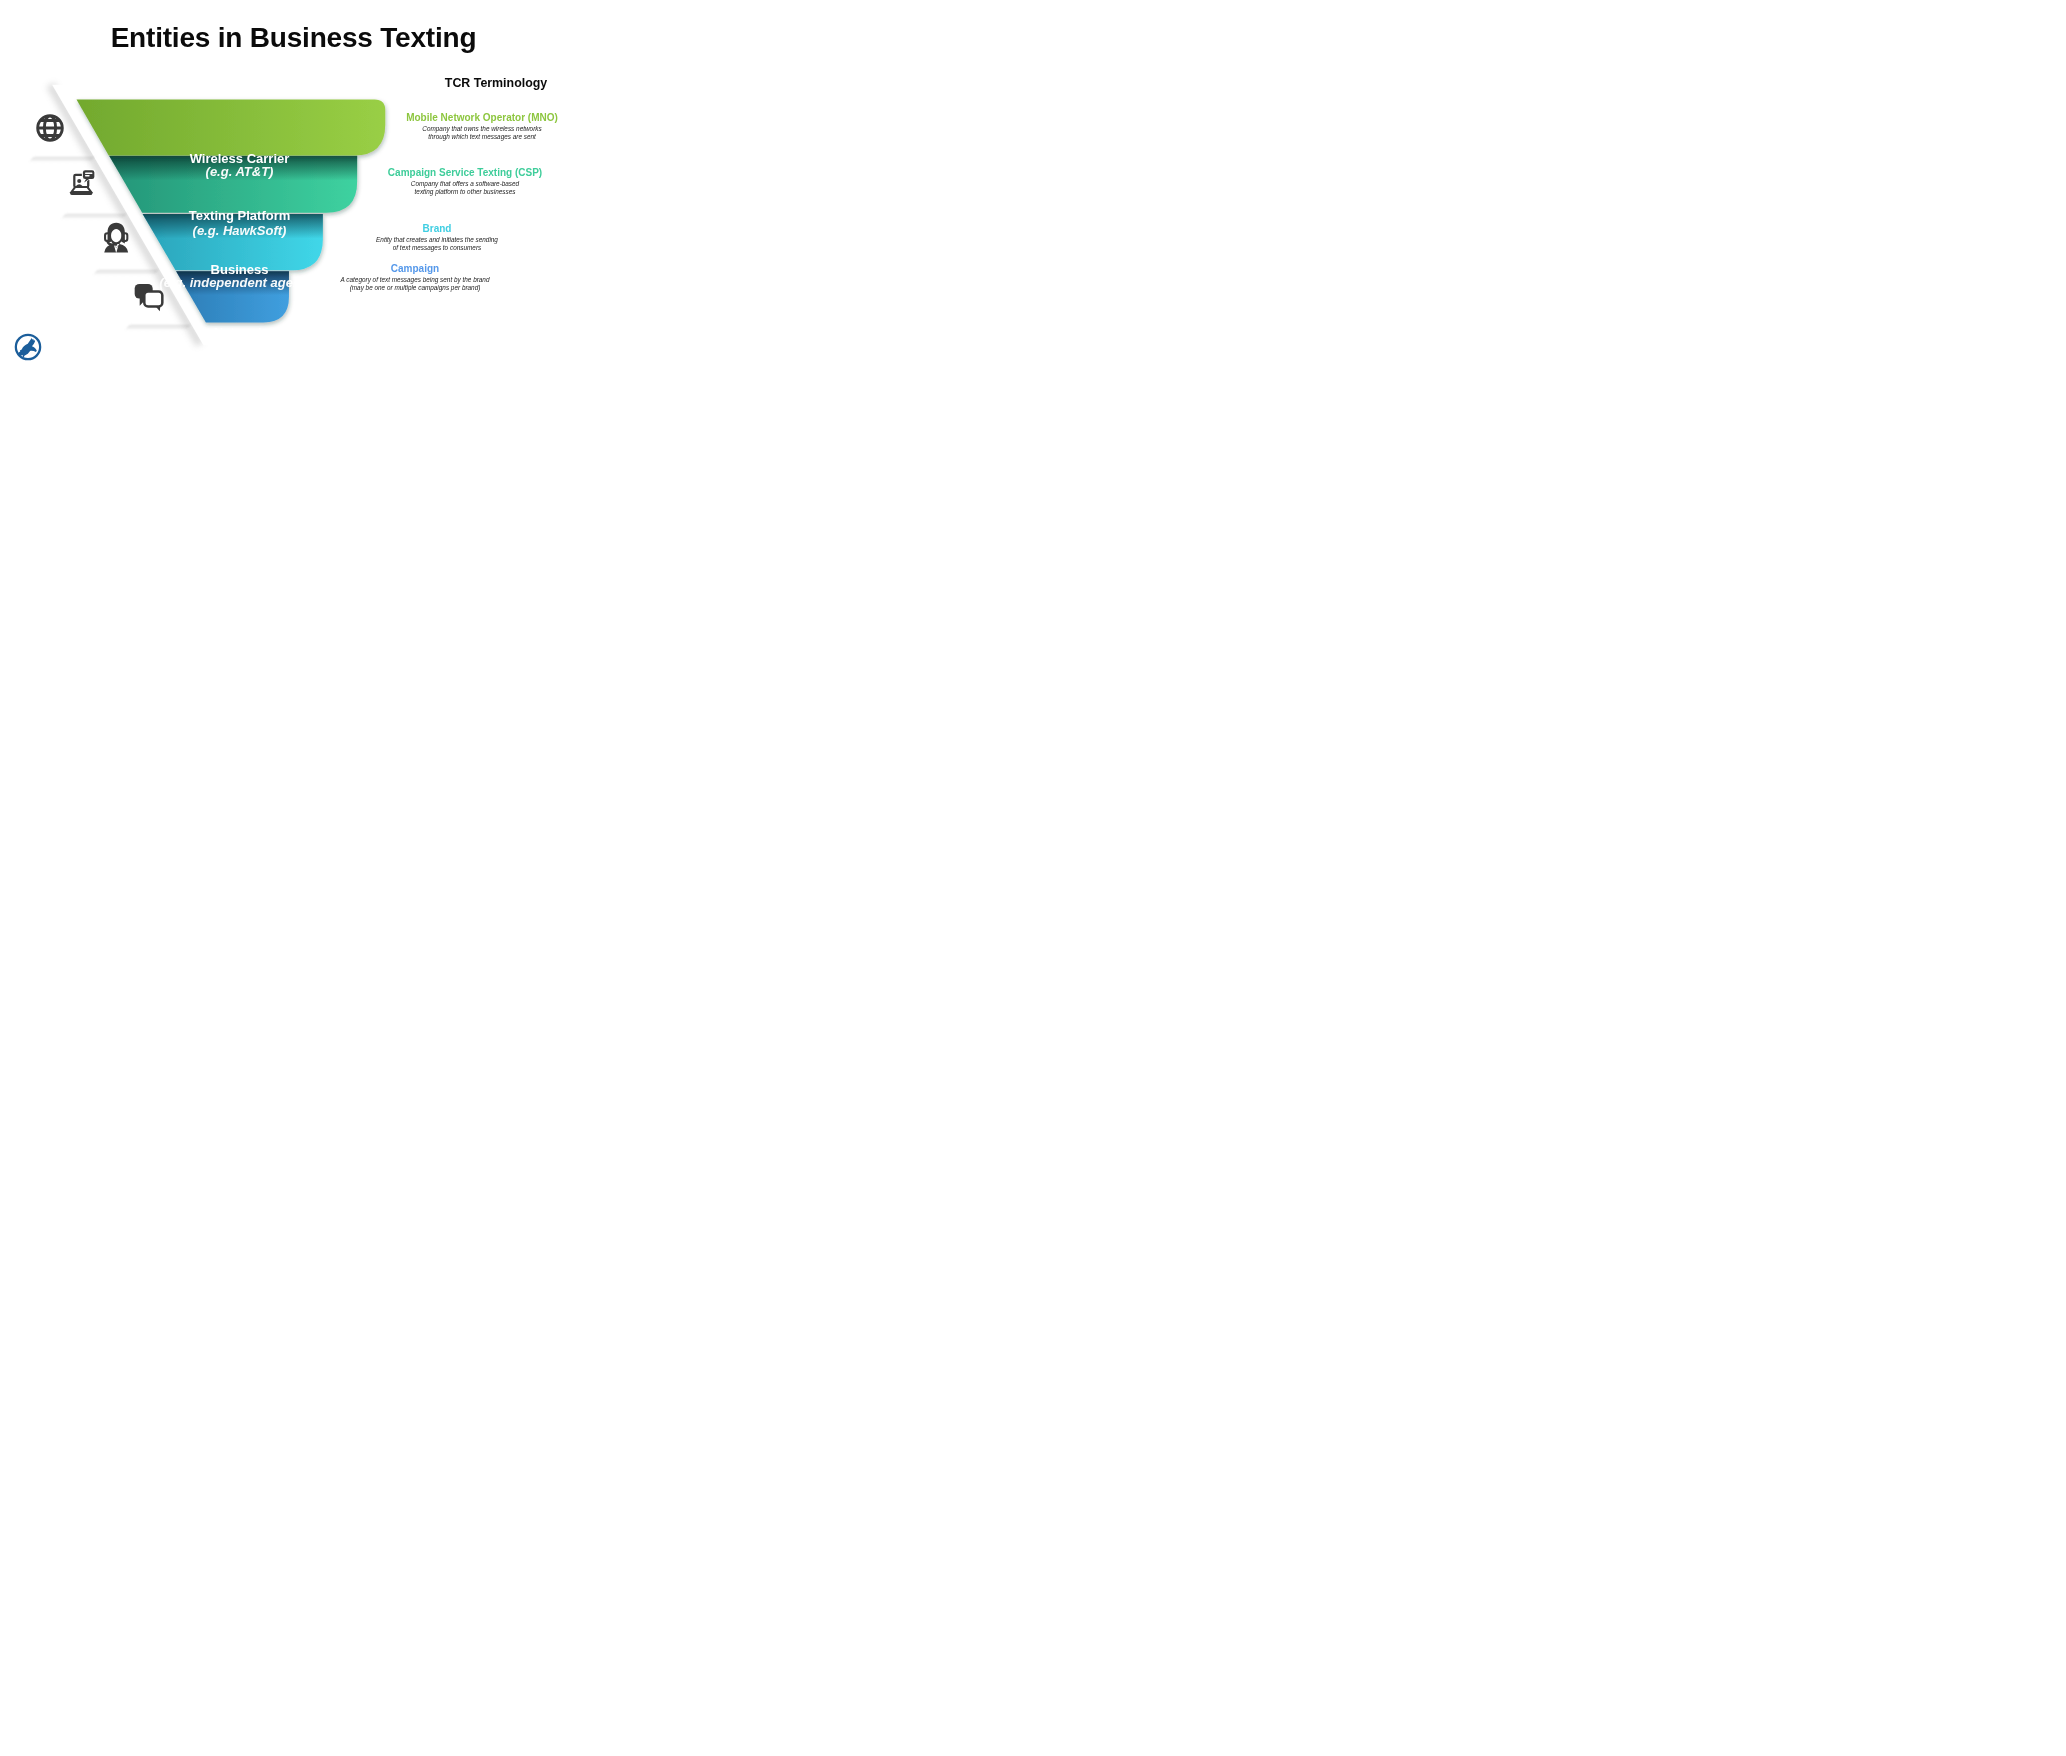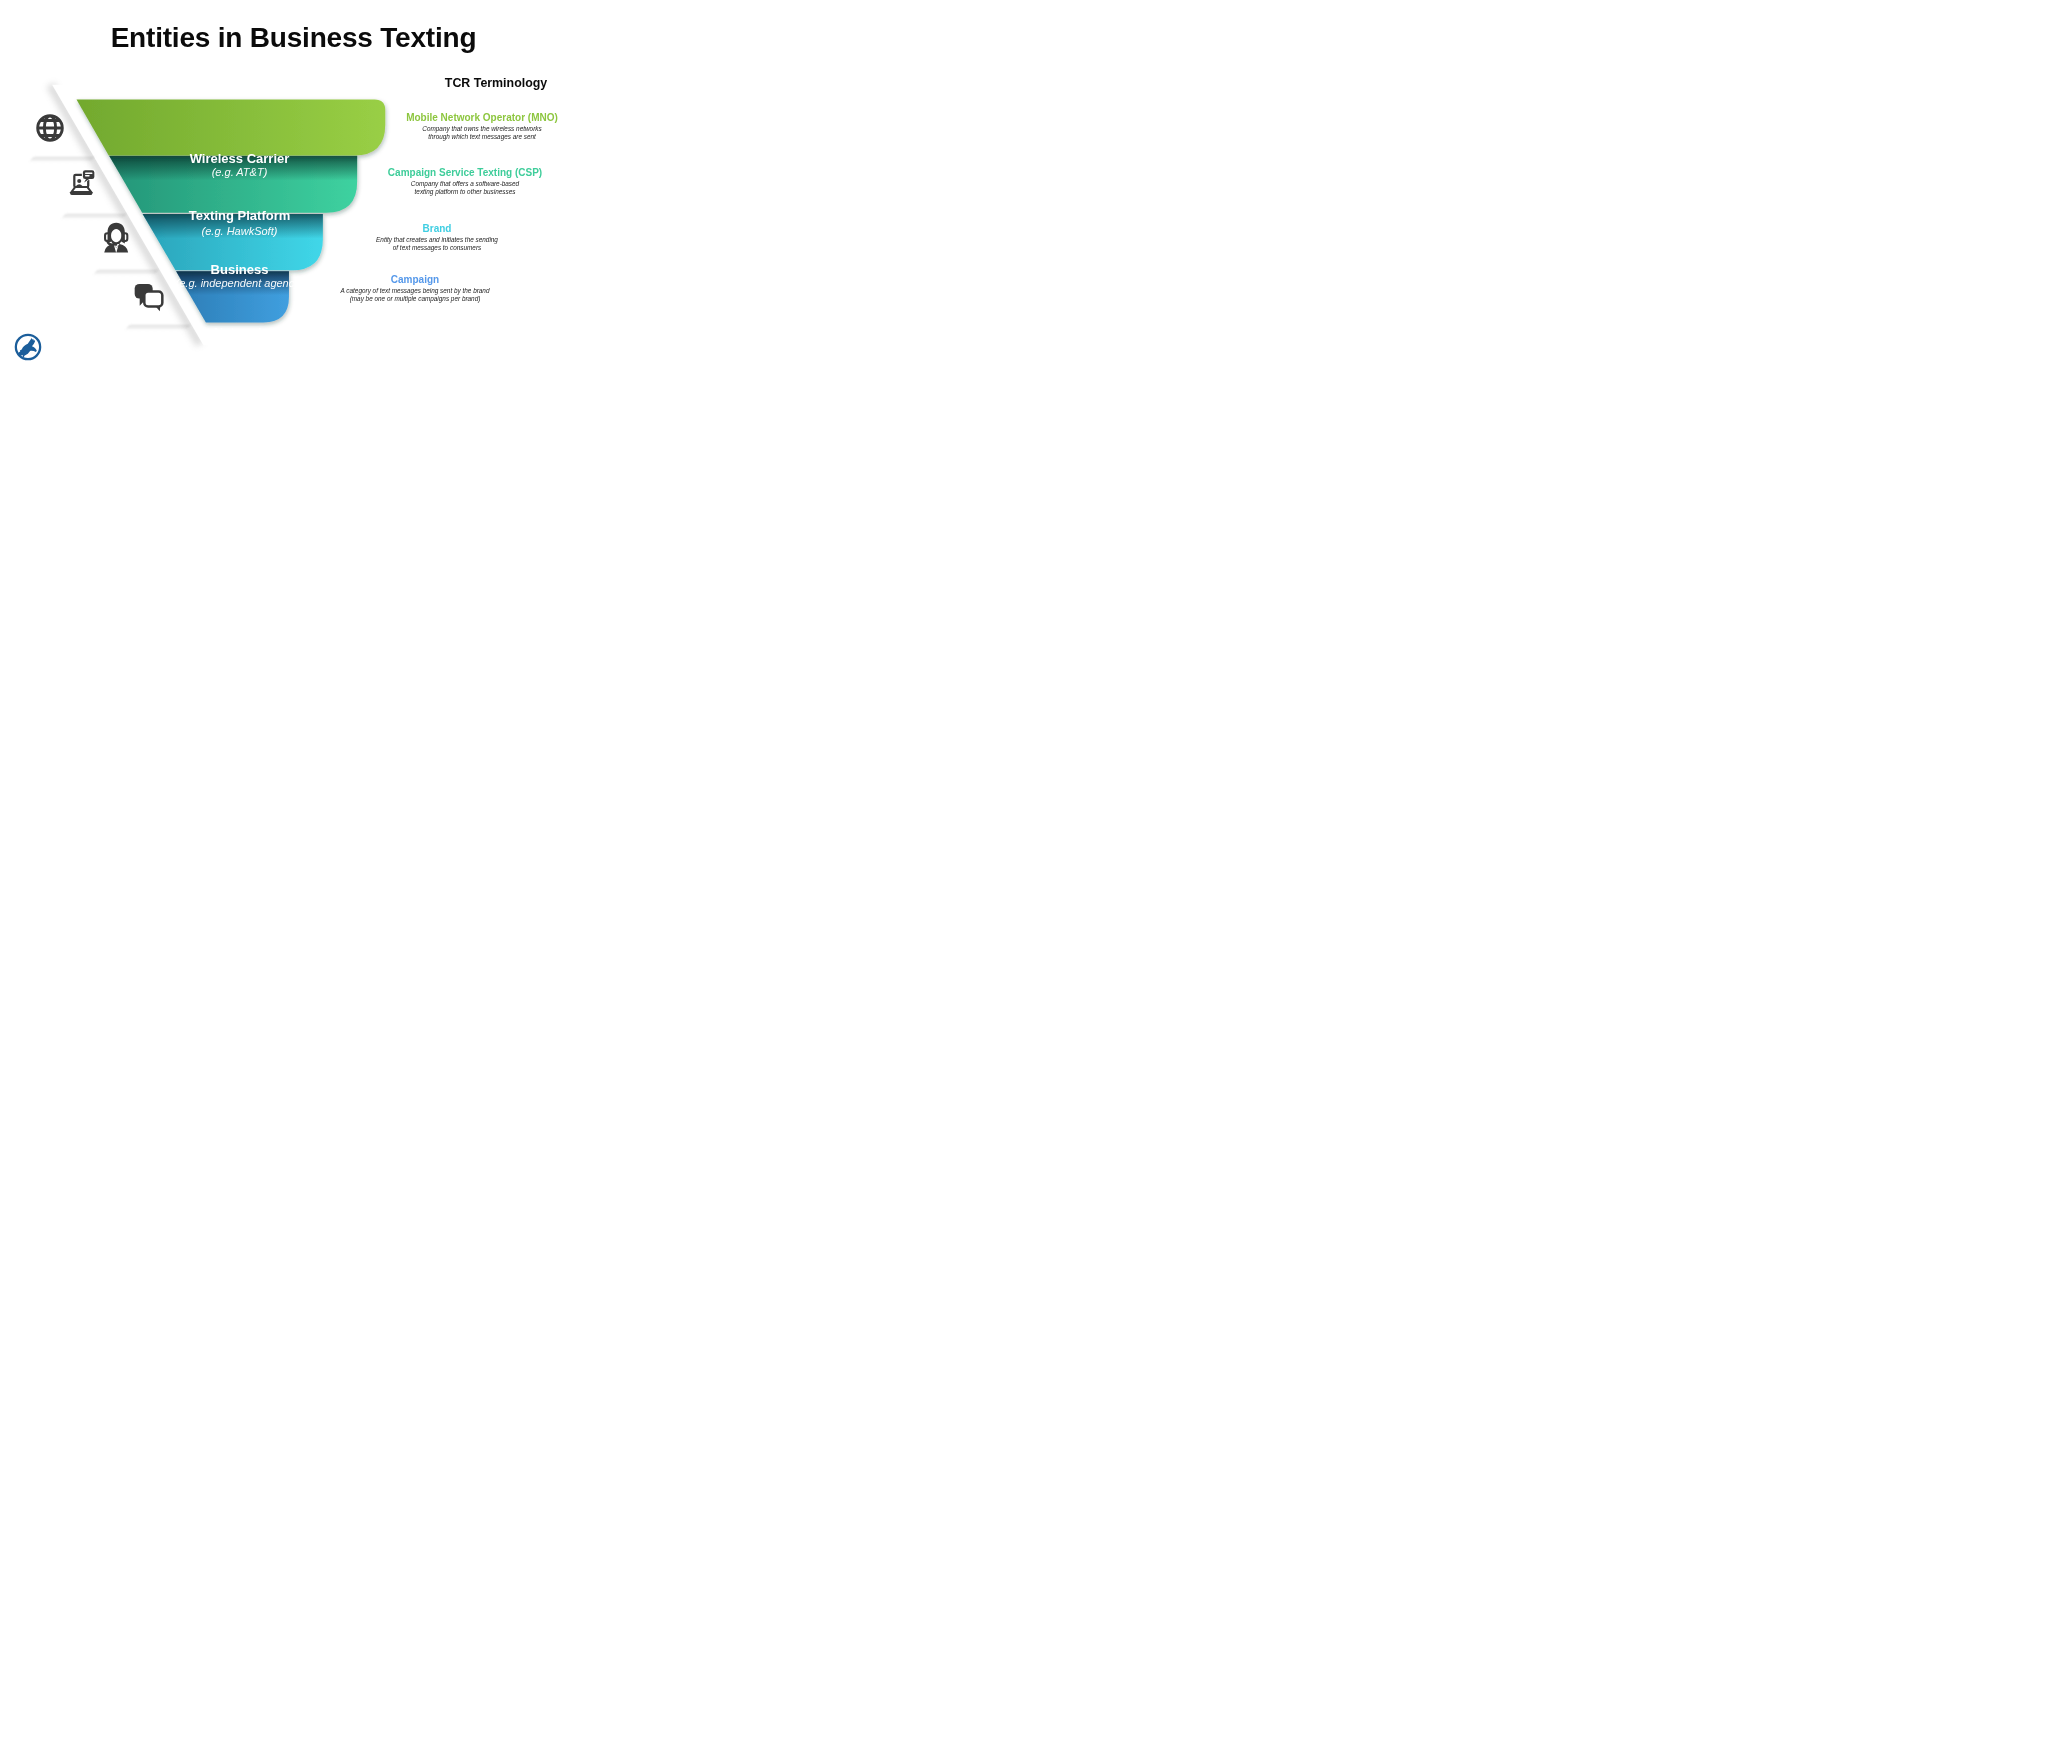--- a/index.html
+++ b/index.html
@@ -9,36 +9,36 @@
   
   .title{position:absolute;left:0;top:22px;width:587px;text-align:center;
          font-size:28px;font-weight:bold;color:#0b0b0b;letter-spacing:-0.2px;}
 
   
   .funnel-svg{position:absolute;left:0;top:0;z-index:1;}
 
   
   .bar-label{position:absolute;left:157px;width:165px;text-align:center;z-index:2;color:#ffffff;}
   .bar-label .main{font-size:13px;font-weight:bold;line-height:15px;margin-top:37px;}
-  .bar-label .sub{font-size:11px;font-style:italic;line-height:10px;opacity:.96;}
+  .bar-label .sub{font-size:13px;font-style:italic;line-height:10px;opacity:.96;font-weight:bold;}
   .lbl-1{top:114px;} .lbl-1 .sub{margin-top:1.2px;}
   .lbl-2{top:171px;} .lbl-2 .sub{margin-top:2.5px;}
   .lbl-3{top:225px;} .lbl-3 .sub{margin-top:0.8px;}
   .lbl-4{top:288px;}
 
   
   .tcr-heading{position:absolute;left:496px;top:76px;transform:translateX(-50%);
                font-size:12.4px;font-weight:bold;color:#0b0b0b;white-space:nowrap;z-index:2;text-align:center;}
   .tcr-entry{position:absolute;transform:translateX(-50%);text-align:center;width:190px;z-index:2;}
   .tcr-entry .h{font-size:10px;font-weight:bold;line-height:11px;margin-bottom:1.7px;white-space:nowrap;}
   .tcr-entry .d{font-size:6.4px;font-style:italic;color:#1c1c1c;line-height:8px;}
   .entry-mno{left:482px;top:112px;}      .entry-mno .h{color:#8DC63F;}
   .entry-csp{left:465px;top:167px;}      .entry-csp .h{color:#3ECD9A;}
   .entry-brand{left:437px;top:223px;}    .entry-brand .h{color:#3FCEE2;}
-  .entry-campaign{left:415px;top:274px;} .entry-campaign .h{color:#5598EA;}
+  .entry-campaign{left:415px;top:263px;} .entry-campaign .h{color:#5598EA;}
 
   
   .icon{position:absolute;z-index:2;}
   .ic-globe{left:35px;top:113px;}
   .ic-laptop{left:69px;top:169px;}
   .ic-headset{left:103px;top:222px;}
   .ic-bubbles{left:133px;top:281px;}
   .ic-logo{left:13.6px;top:333px;}
 
   

